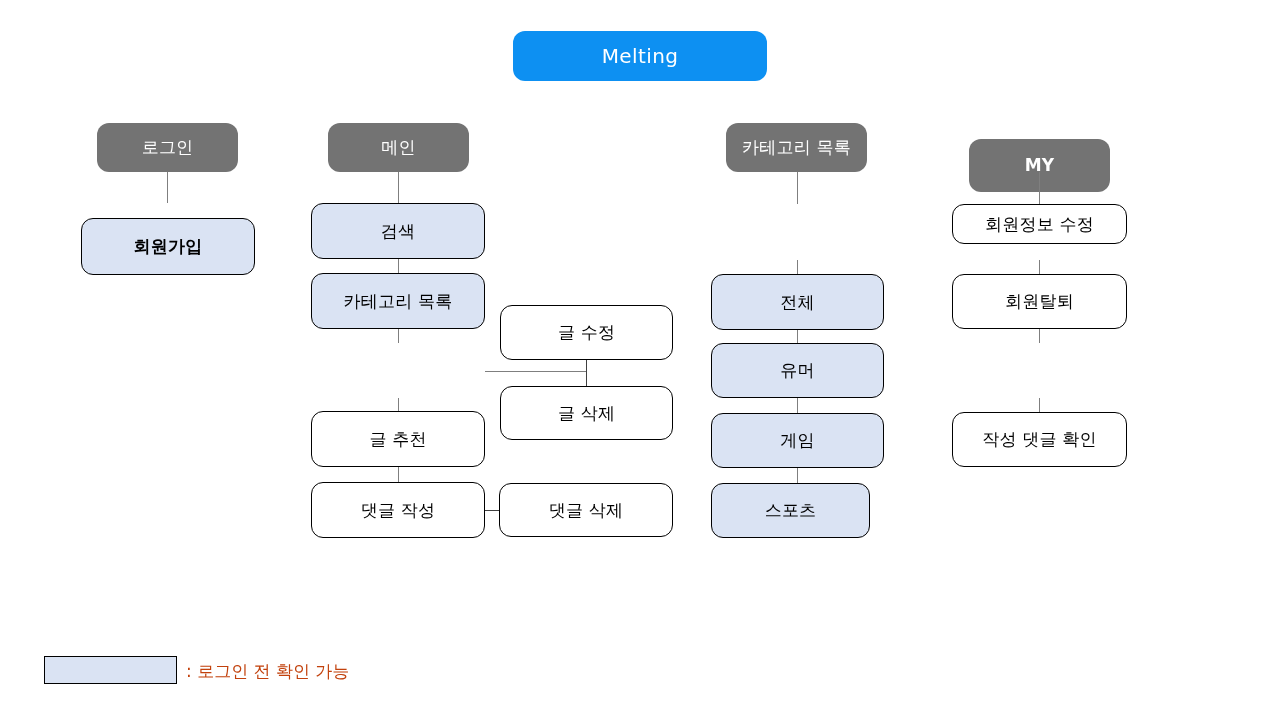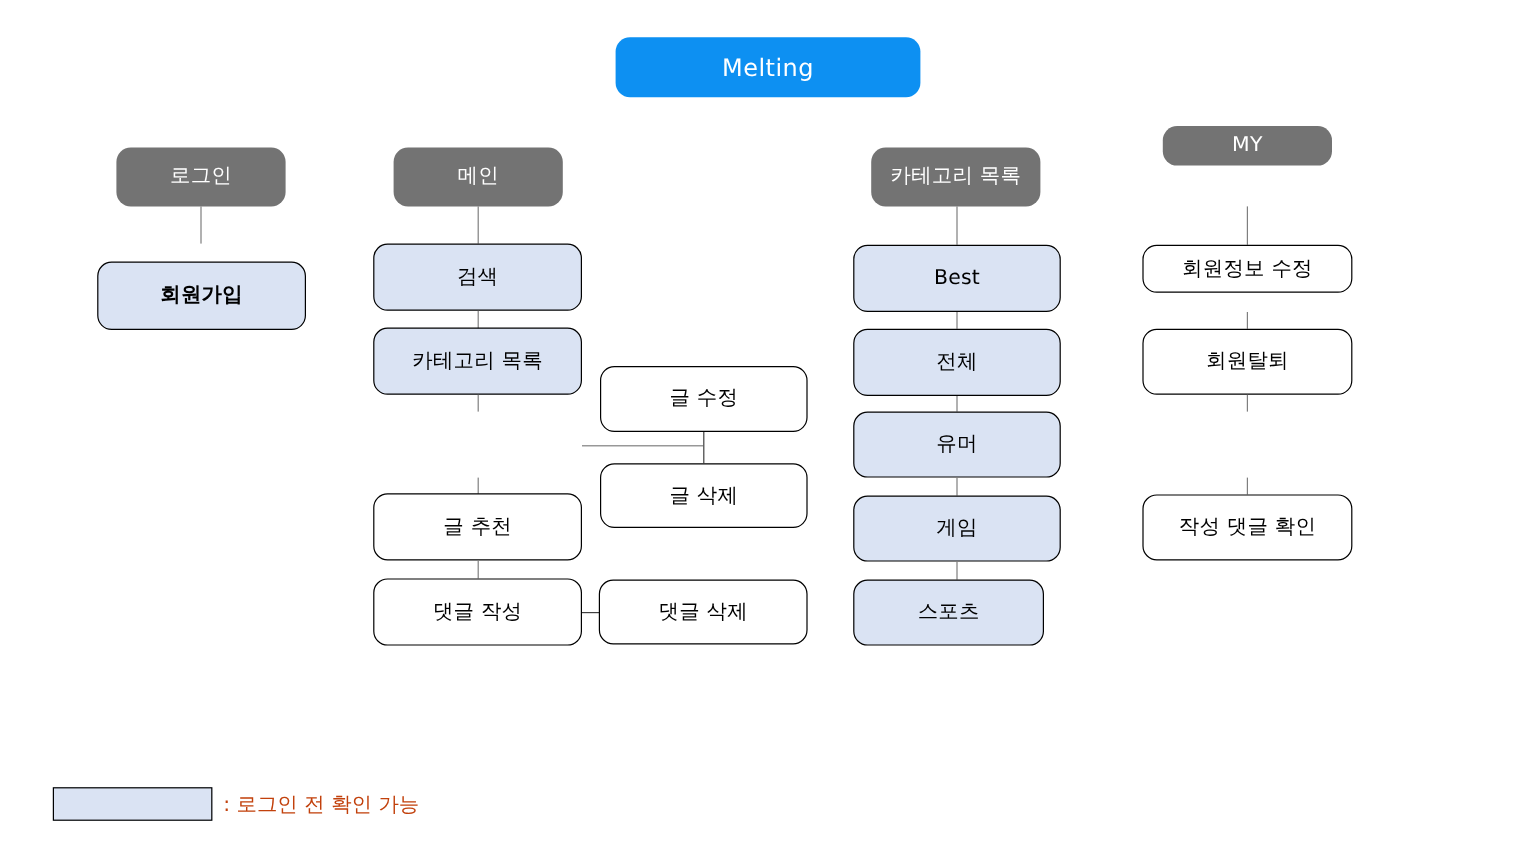--- a/index.html
+++ b/index.html
@@ -108,35 +108,34 @@
 
   <div class="node white-node" style="left:500px; top:305px; width:173px; height:55px;">글 수정</div>
   <div class="node white-node" style="left:500px; top:386px; width:173px; height:54px;">글 삭제</div>
 
   <div class="connector h dark" style="left:485px; top:510px; width:15px;"></div>
   <div class="node white-node" style="left:499px; top:483px; width:174px; height:54px;">댓글 삭제</div>
 
   <div class="node header-node" style="left:726px; top:123px; width:141px; height:49px;">카테고리 목록</div>
   <div class="connector v" style="left:797px; top:172px; height:32px;"></div>
 
-  <div class="node blue-node" style="left:711px; top:204px; width:173px; height:56px;">Best</div>
   <div class="connector v" style="left:797px; top:260px; height:14px;"></div>
 
   <div class="node blue-node" style="left:711px; top:274px; width:173px; height:56px;">전체</div>
   <div class="connector v" style="left:797px; top:330px; height:13px;"></div>
 
   <div class="node blue-node" style="left:711px; top:343px; width:173px; height:55px;">유머</div>
   <div class="connector v" style="left:797px; top:398px; height:15px;"></div>
 
   <div class="node blue-node" style="left:711px; top:413px; width:173px; height:55px;">게임</div>
   <div class="connector v" style="left:797px; top:468px; height:15px;"></div>
 
   <div class="node blue-node" style="left:711px; top:483px; width:159px; height:55px;">스포츠</div>
 
-  <div class="node header-node" style="left:969px; top:105px; width:141px; height:33px;">MY</div>
+  <div class="node header-node" style="left:969px; top:139px; width:141px; height:53px;font-weight:bold;">MY</div>
   <div class="connector v" style="left:1039px; top:172px; height:32px;"></div>
 
   <div class="node white-node" style="left:952px; top:204px; width:175px; height:40px;">회원정보 수정</div>
   <div class="connector v" style="left:1039px; top:260px; height:14px;"></div>
 
   <div class="node white-node" style="left:952px; top:274px; width:175px; height:55px;">회원탈퇴</div>
   <div class="connector v" style="left:1039px; top:329px; height:14px;"></div>
 
   <div class="connector v" style="left:1039px; top:398px; height:14px;"></div>
 

